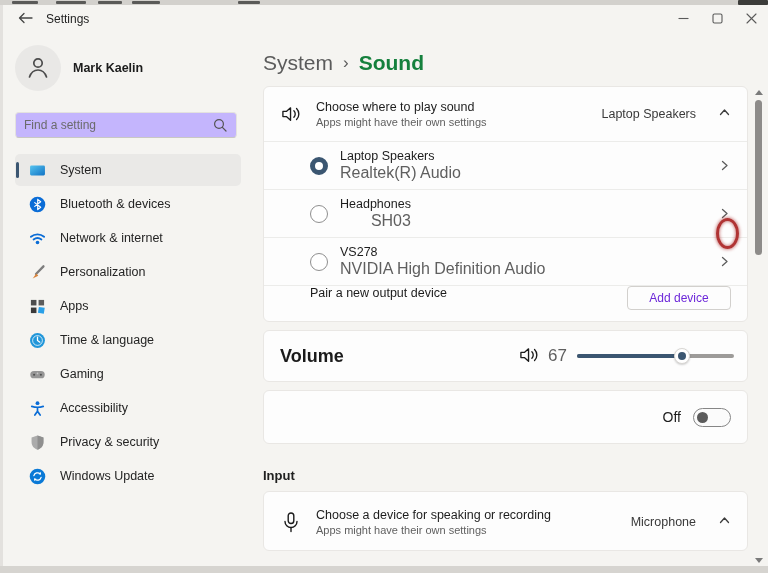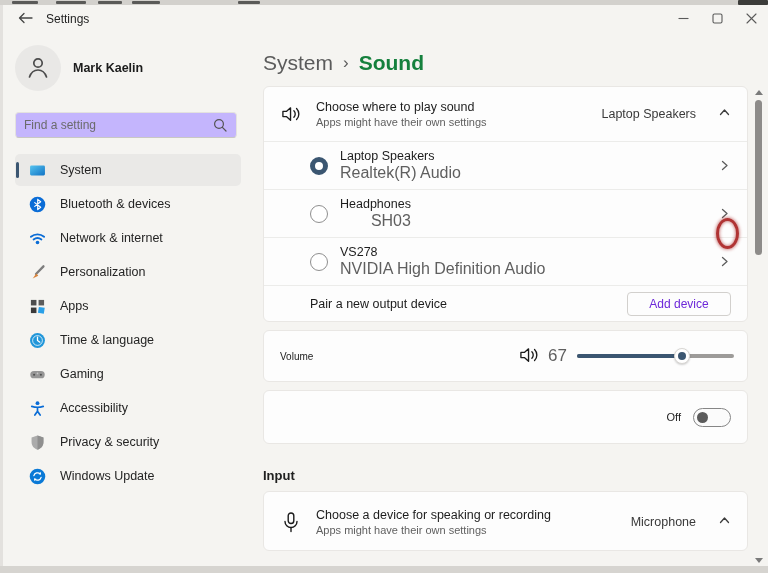--- a/index.html
+++ b/index.html
@@ -69,36 +69,36 @@
   .card-value{color:#3a3a3a;font-size:12.5px;margin-right:22px;}
 
   .device-row{display:flex;align-items:center;height:48px;border-top:1px solid var(--divider);padding:0 16px 0 46px;}
   .radio{width:18px;height:18px;border-radius:50%;background:#fff;border:1px solid #8f8f8f;flex:none;}
   .radio.selected{border:5px solid var(--accent);}
   .device-text{margin-left:12px;}
   .device-name{font-size:12.5px;color:#1d1d1d;}
   .device-detail{font-size:16px;color:var(--text2);margin-top:1px;text-align:right;}
   .row-chev{margin-left:auto;display:flex;}
 
-  .pair-row{display:flex;align-items:center;height:36px;border-top:1px solid var(--divider);padding:0 16px 0 46px;}
+  .pair-row{display:flex;height:36px;border-top:1px solid var(--divider);padding:0 16px 0 46px;}
   .add-device-btn{margin-left:auto;width:104px;height:24px;background:#fdfdfd;border:1px solid #d2d0cd;border-radius:4px;font-family:inherit;font-size:12px;color:#6d28d9;}
 
   .row-card{margin-top:8px;display:flex;align-items:center;padding:0 13px 0 16px;}
   .volume-card{height:52px;}
-  .vol-label{font-size:10px;}
+  .vol-label{font-size:18px;font-weight:bold;}
   .vol-right{margin-left:auto;display:flex;align-items:center;}
   .vol-num{color:var(--text2);font-size:17px;margin:0 10px 0 8px;}
   .slider{position:relative;width:157px;height:16px;display:flex;align-items:center;}
   .slider-track{width:100%;height:4px;border-radius:2px;background:#9d9b99;}
   .slider-fill{position:absolute;left:0;height:4px;border-radius:2px;background:var(--accent);}
   .slider-thumb{position:absolute;top:0;width:16px;height:16px;margin-left:-8px;background:#fff;border:1px solid #d8d6d3;border-radius:50%;box-shadow:0 1px 2px rgba(0,0,0,.18);display:flex;align-items:center;justify-content:center;}
   .slider-thumb::after{content:"";width:8px;height:8px;border-radius:50%;background:var(--accent);}
 
   .mono-card{height:54px;align-items:center;padding-right:16px;}
-  .toggle-label{margin-left:auto;font-size:11px;color:#1d1d1d;}
+  .toggle-label{margin-left:auto;font-size:14px;color:#1d1d1d;}
   .toggle{margin-left:12px;width:38px;height:19px;border:1px solid #868686;border-radius:10px;background:#fbfbfb;position:relative;}
   .toggle .knob{position:absolute;left:3px;top:3px;width:11px;height:11px;border-radius:50%;background:#5b5b5b;}
 
   .input-card{margin-top:8px;height:60px;}
 
   
   .scrollbar{position:absolute;right:3px;top:88px;bottom:8px;width:13px;z-index:30;}
   .scroll-up{position:absolute;top:2px;left:3px;width:0;height:0;border-left:4px solid transparent;border-right:4px solid transparent;border-bottom:5px solid #7a7a7a;}
   .scroll-thumb{position:absolute;top:12px;left:3px;width:7px;height:155px;border-radius:4px;background:#8d8b89;}
   .scroll-down{position:absolute;bottom:2px;left:3px;width:0;height:0;border-left:4px solid transparent;border-right:4px solid transparent;border-top:5px solid #7a7a7a;}

